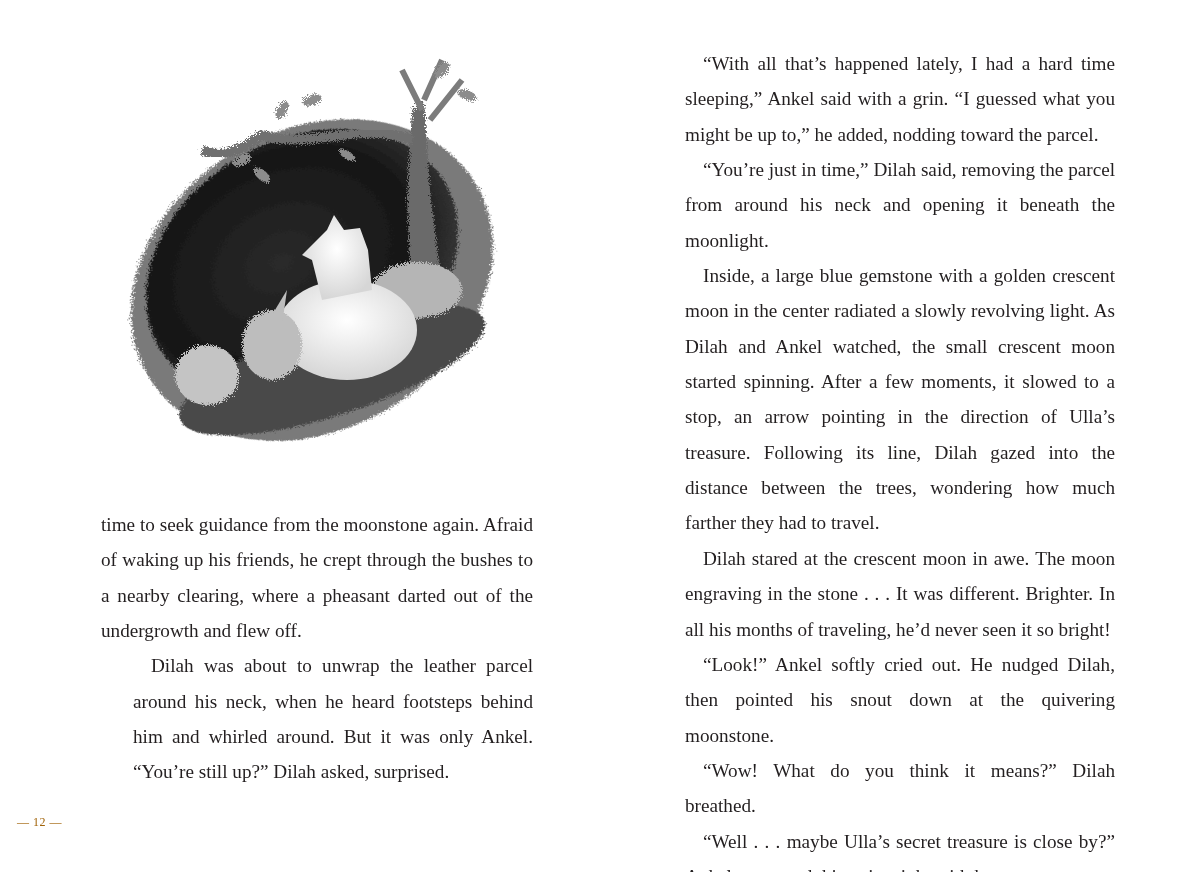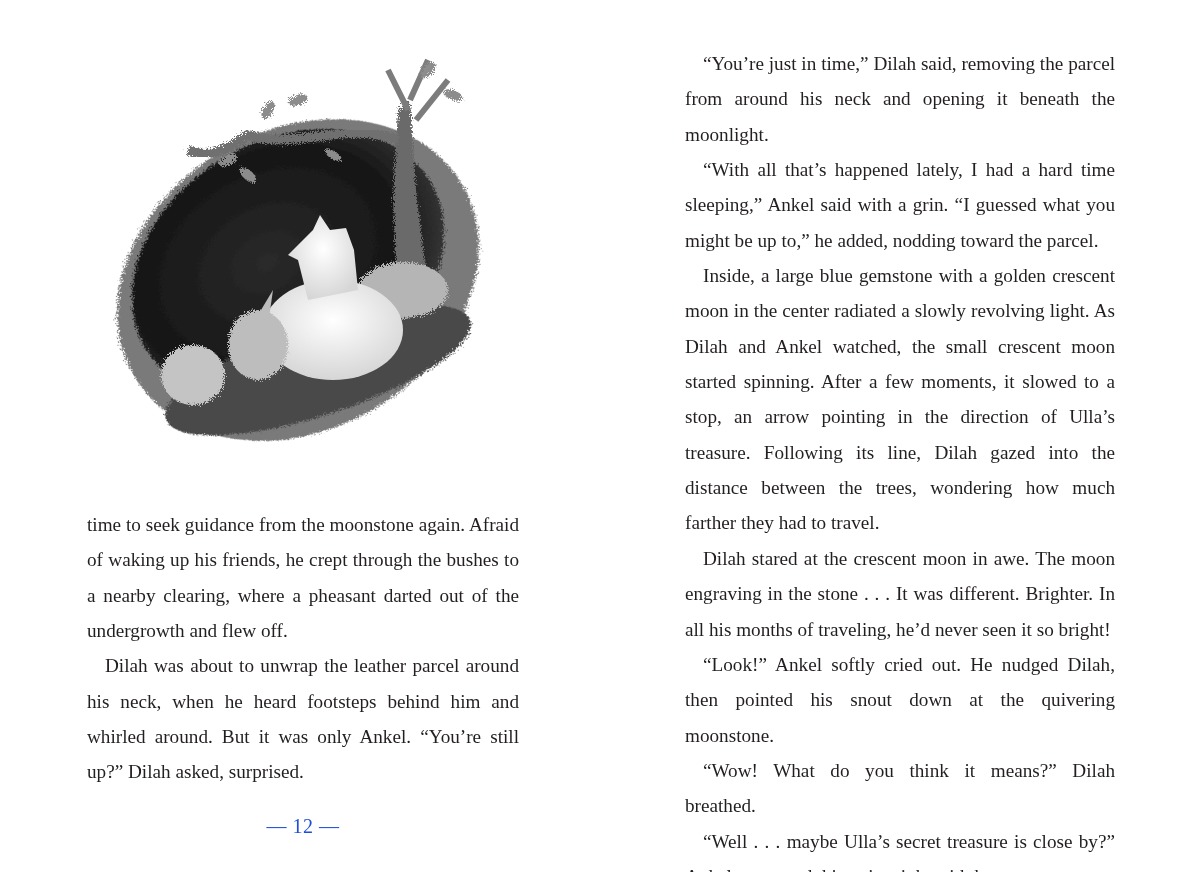--- a/index.html
+++ b/index.html
@@ -1,39 +1,39 @@
 <!DOCTYPE html>
 <html><head>
   <meta charset="utf-8">
   <style>
     html, body { margin: 0; padding: 0; background: #ffffff; }
     body { width: 1200px; height: 872px; position: relative; overflow: hidden; }
     .page { position: absolute; top: 0; height: 872px; }
-    .page-left { left: 3px; width: 600px; }
+    .page-left { left: 17px; width: 600px; }
     .page-right { left: 600px; width: 600px; }
     .text {
       position: absolute;
       font-family: "Liberation Serif", "DejaVu Serif", serif;
       font-size: 19.2px;
       line-height: 35.35px;
       color: #231f20;
       text-align: justify;
     }
     .text p { margin: 0; text-indent: 18px; }
     .text p.noindent { text-indent: 0; }
-    .text p.last-left { text-align-last: left; }
+    .text p.last-left { text-align-last: left; margin-left: 32px; }
     .left-text { left: 84px; top: 507px; width: 432px; }
     .right-text { left: 85px; top: 46px; width: 430px; }
     .folio {
       position: absolute;
       font-family: "Liberation Serif", "DejaVu Serif", serif;
-      font-size: 20px;
-      color: #1d4ed8;
+      font-size: 12px;
+      color: #a16207;
       width: 600px;
-      text-align: center;
+      text-align: left;
       top: 815px;
       letter-spacing: 0.5px;
     }
     .illustration { position: absolute; left: 95px; top: 40px; width: 410px; height: 430px; }
   </style>
 </head>
 <body>
 
 <div class="page page-left">
   <svg class="illustration" viewBox="0 0 410 430" xmlns="http://www.w3.org/2000/svg">
@@ -89,21 +89,21 @@
 
   <div class="text left-text">
     <p class="noindent">time to seek guidance from the moonstone again. Afraid of waking up his friends, he crept through the bushes to a nearby clearing, where a pheasant darted out of the under­growth and flew off.</p>
     <p class="last-left">Dilah was about to unwrap the leather parcel around his neck, when he heard footsteps behind him and whirled around. But it was only Ankel. “You’re still up?” Dilah asked, surprised.</p>
   </div>
   <div class="folio">— 12 —</div>
 </div>
 
 <div class="page page-right">
   <div class="text right-text">
+    <p>“With all that’s happened lately, I had a hard time sleeping,” Ankel said with a grin. “I guessed what you might be up to,” he added, nodding toward the parcel.</p>
     <p>“You’re just in time,” Dilah said, removing the parcel from around his neck and opening it beneath the moonlight.</p>
-    <p>“With all that’s happened lately, I had a hard time sleeping,” Ankel said with a grin. “I guessed what you might be up to,” he added, nodding toward the parcel.</p>
     <p>Inside, a large blue gemstone with a golden crescent moon in the center radiated a slowly revolving light. As Dilah and Ankel watched, the small crescent moon started spinning. After a few moments, it slowed to a stop, an arrow pointing in the direction of Ulla’s treasure. Following its line, Dilah gazed into the distance between the trees, wondering how much farther they had to travel.</p>
     <p>Dilah stared at the crescent moon in awe. The moon engraving in the stone . . . It was different. Brighter. In all his months of traveling, he’d never seen it so bright!</p>
     <p>“Look!” Ankel softly cried out. He nudged Dilah, then pointed his snout down at the quivering moonstone.</p>
     <p>“Wow! What do you think it means?” Dilah breathed.</p>
     <p>“Well . . . maybe Ulla’s secret treasure is close by?” Ankel suggested, his voice tight with hope.</p>
   </div>
 </div>
 
 </body></html>

